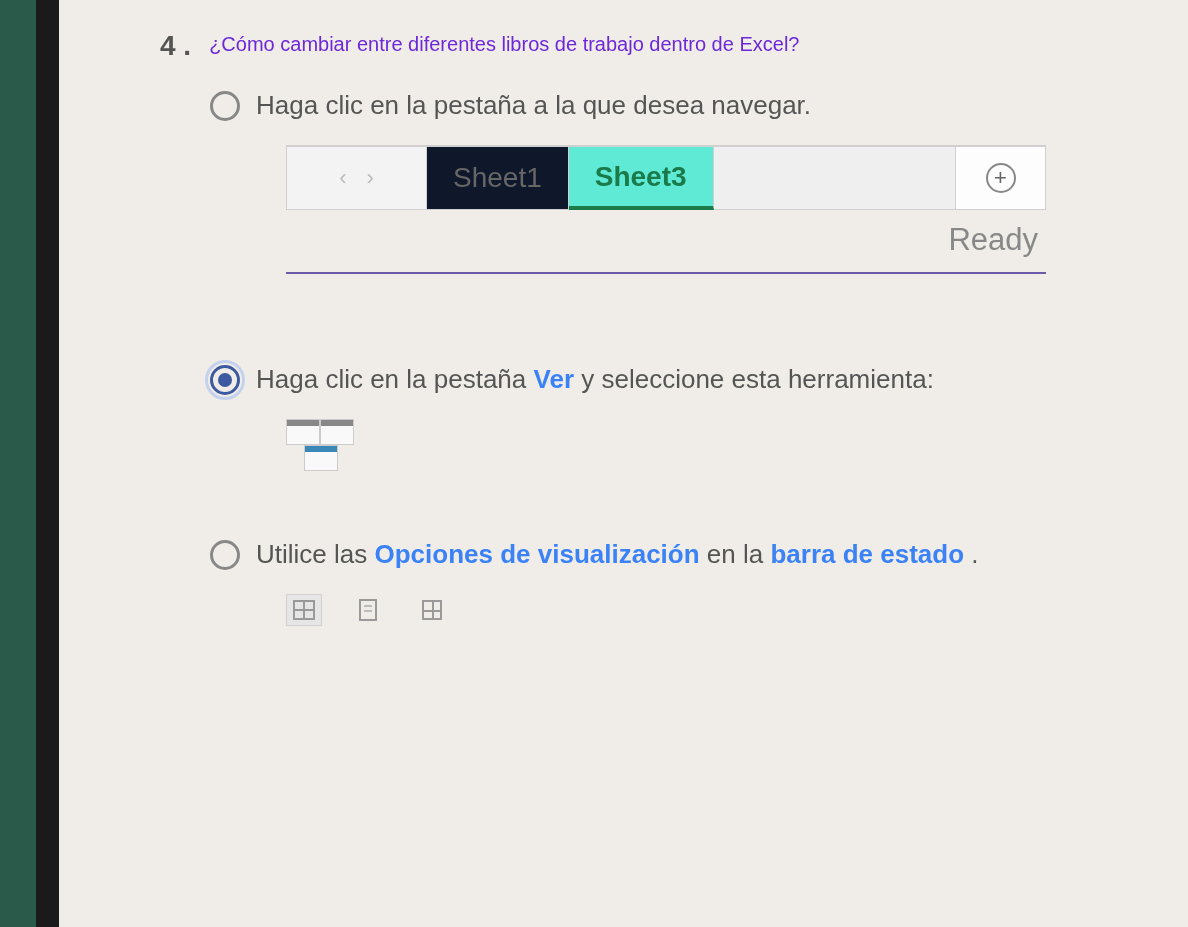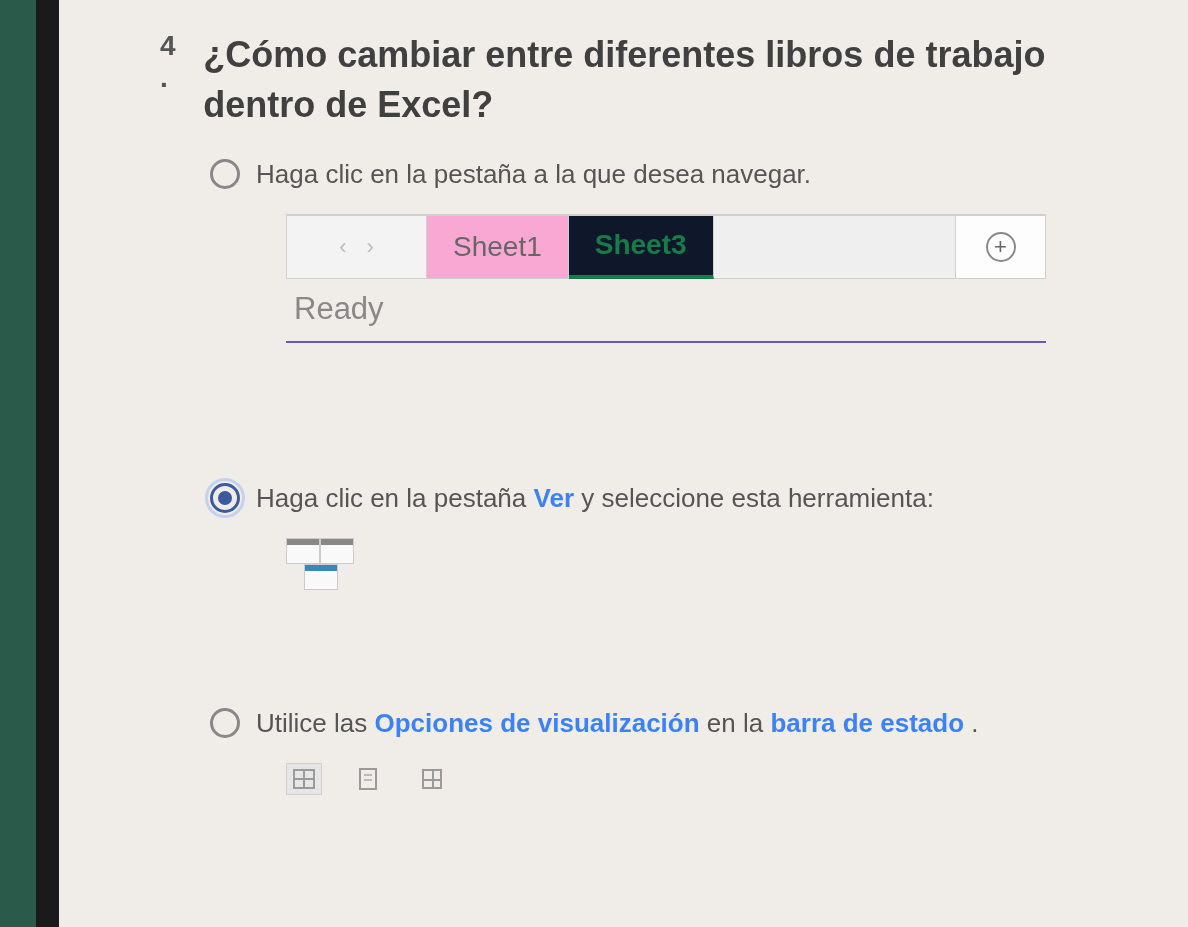--- a/index.html
+++ b/index.html
@@ -21,28 +21,27 @@
     gap: 18px;
     align-items: flex-start;
     margin-bottom: 28px;
   }
   .qnum {
     font-size: 28px;
     font-weight: 600;
     color: #555;
   }
   .qtext {
-    font-size: 36px;
-    color: #404040;
+    font-size: 20px;
+    color: #6d28d9;
     line-height: 1.4;
-    font-weight: bold;
   }
   .option {
     margin-left: 50px;
-    margin-bottom: 50px;
+    text-align: right;
   }
   .option-row {
     display: flex;
     align-items: center;
     gap: 16px;
     margin-bottom: 24px;
   }
   .radio {
     width: 30px;
     height: 30px;
@@ -98,24 +97,24 @@
     color: #bbb;
     font-size: 22px;
   }
   .tab {
     padding: 0 26px;
     display: flex;
     align-items: center;
     font-size: 28px;
     color: #666;
     border-right: 1px solid #d0d0d0;
-    background: #f9a8d4;
+    background: #0f172a;
   }
   .tab.active {
-    background: #0f172a;
+    background: #5eead4;
     color: #1a7a4a;
     font-weight: 700;
     border-bottom: 4px solid #1a7a4a;
     margin-bottom: -1px;
   }
   .add-tab {
     width: 90px;
     display: flex;
     align-items: center;
     justify-content: center;

